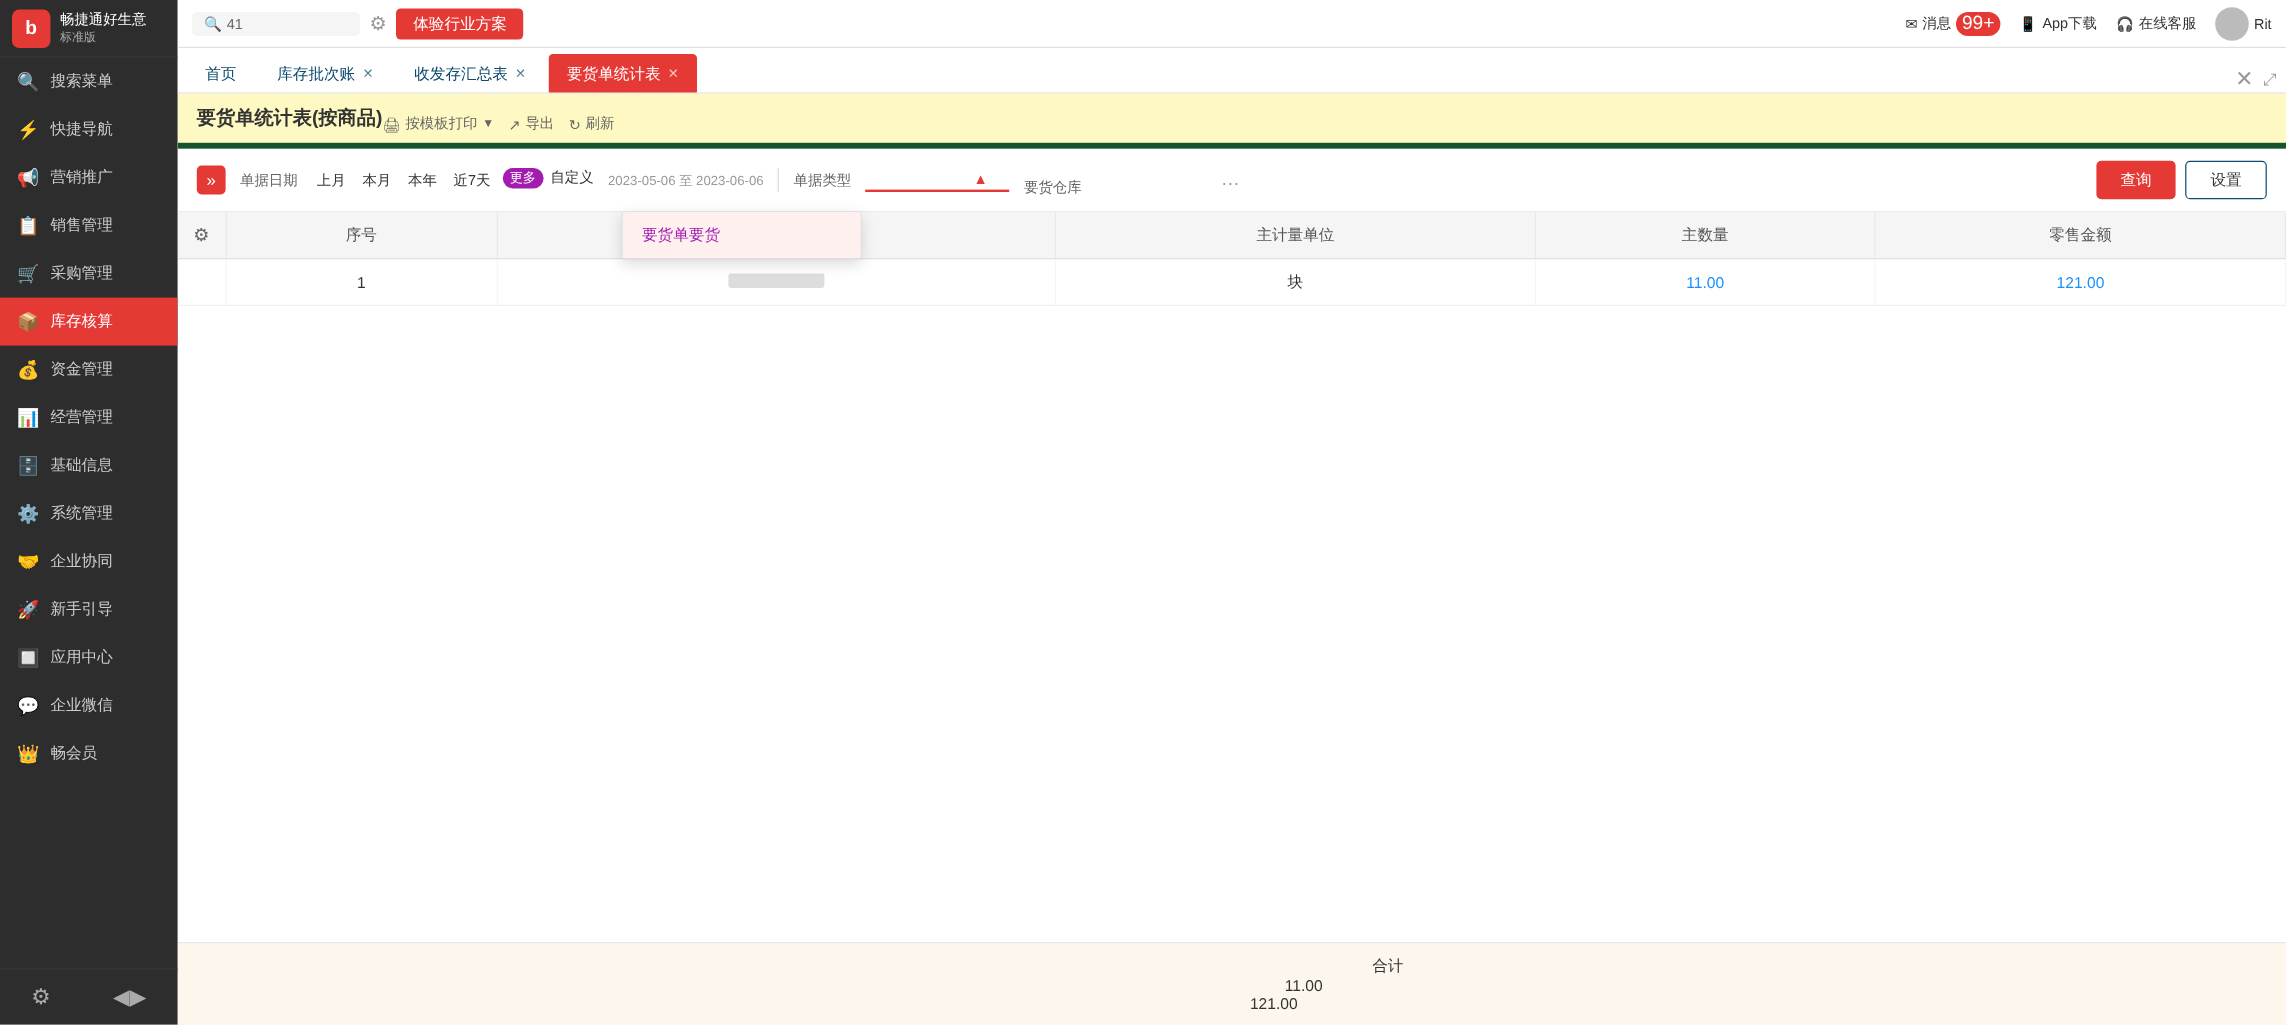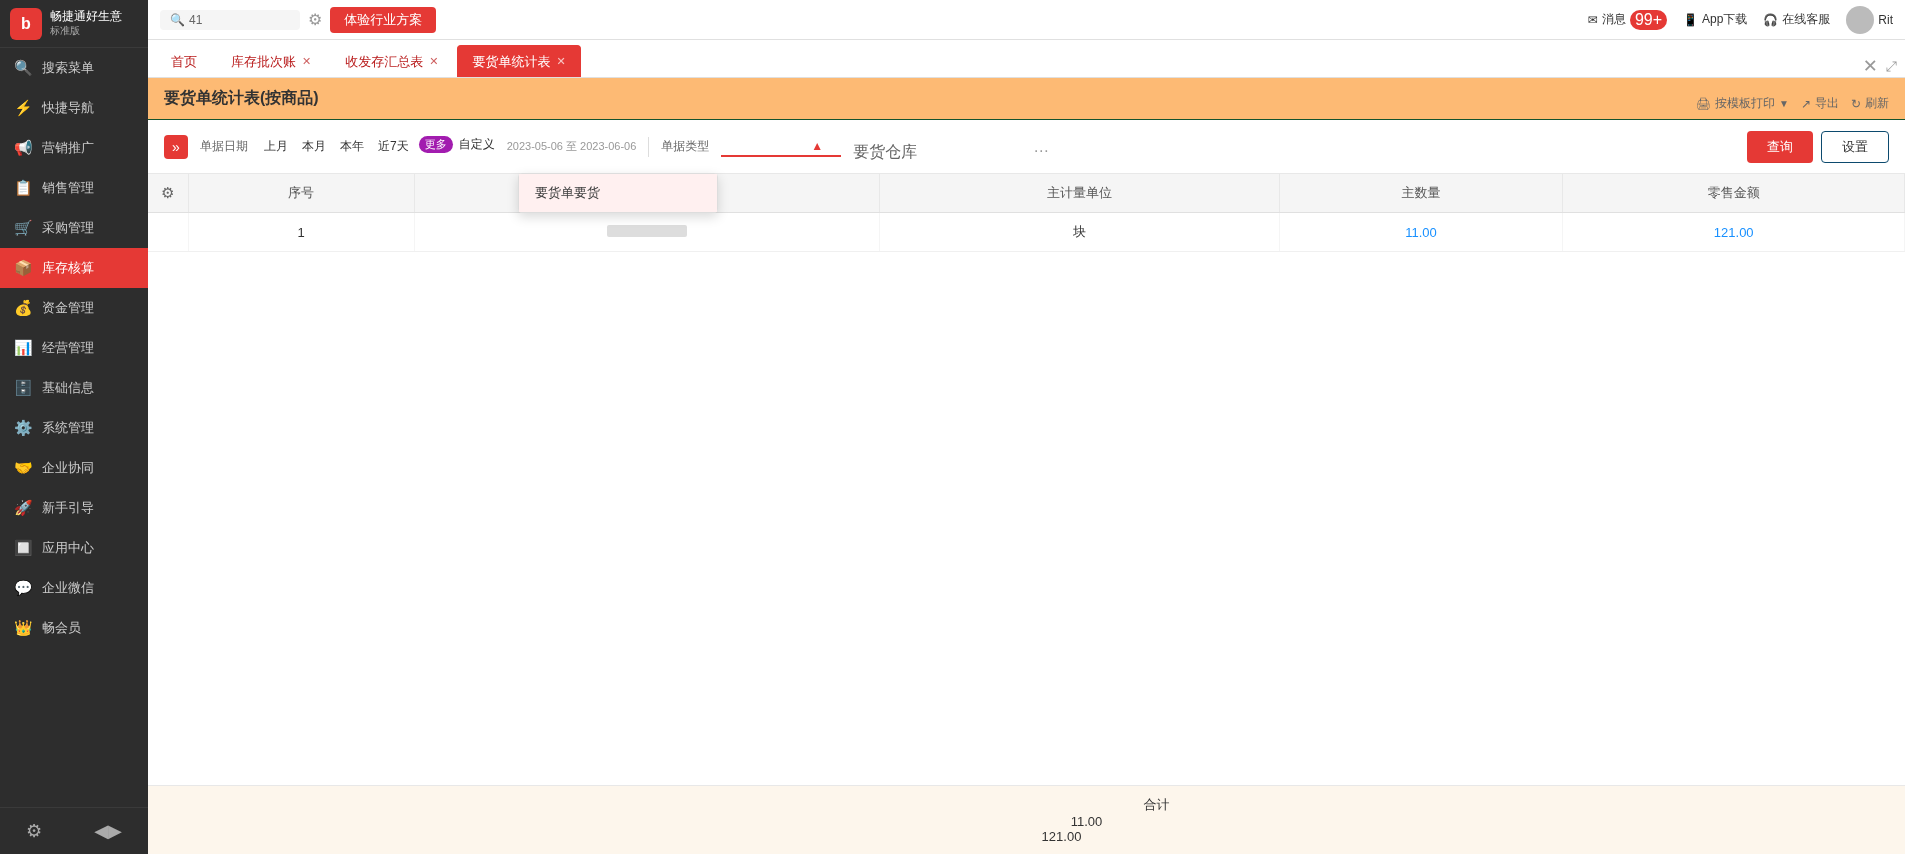--- a/index.html
+++ b/index.html
@@ -107,37 +107,36 @@
       padding: 0 8px;
       gap: 4px;
     }
     .tab {
       height: 32px;
       display: flex;
       align-items: center;
       padding: 0 14px;
       font-size: 13px;
       cursor: pointer;
-      color: #b91c1c;
+      color: #0c4a6e;
       border-radius: 4px 4px 0 0;
       border: 1px solid transparent;
       border-bottom: none;
       gap: 6px;
     }
     .tab.active { background: #e53935; color: white; border-color: #e53935; }
     .tab .close-icon { font-size: 11px; opacity: 0.7; }
 
     
     .page-header {
-      background: #fdba74;
+      background: #fef9c3;
       padding: 10px 16px 0 16px;
       display: flex;
       align-items: center;
-      justify-content: space-between;
-      border-bottom: 1px solid #14532d;
+      border-bottom: 5px solid #14532d;
     }
     .page-title { font-size: 16px; font-weight: bold; color: #333; padding-bottom: 10px; }
     .page-actions { display: flex; align-items: center; gap: 12px; font-size: 12px; color: #666; }
     .page-action-btn { display: flex; align-items: center; gap: 4px; cursor: pointer; }
 
     
     .filter-bar {
       background: #fff;
       padding: 10px 16px;
       display: flex;
@@ -160,21 +159,21 @@
     .date-btn.more { background: #a21caf; color: white; padding: 1px 6px; border-radius: 10px; font-size: 11px; }
     .date-custom { font-size: 12px; color: #333; cursor: pointer; }
     .filter-divider { width: 1px; height: 20px; background: #ddd; }
     .filter-select-box {
       display: flex; align-items: center; gap: 4px;
       border-bottom: 2px solid #e53935;
       padding: 2px 6px; min-width: 120px;
     }
     .caret-up { color: #e53935; font-size: 12px; }
     .warehouse-select { display: flex; align-items: center; gap: 4px; min-width: 180px; }
-    .warehouse-label { font-size: 16px; color: #666; margin-top: 12px; }
+    .warehouse-label { font-size: 12px; color: #666; margin-top: 12px; }
     .warehouse-more { color: #999; font-size: 16px; cursor: pointer; }
     .filter-right-btns { margin-left: auto; display: flex; gap: 8px; }
     .query-btn {
       background: #e53935; color: white; border: none;
       padding: 6px 20px; border-radius: 4px; cursor: pointer;
       font-size: 13px;
     }
     .settings-btn {
       background: white; color: #333; border: 1px solid #0c4a6e;
       padding: 6px 20px; border-radius: 4px; cursor: pointer;
@@ -192,21 +191,21 @@
       box-shadow: 0 4px 12px rgba(0,0,0,0.15);
       z-index: 100;
       min-width: 200px;
     }
     .dropdown-item {
       padding: 10px 16px;
       font-size: 13px;
       color: #333;
       cursor: pointer;
     }
-    .dropdown-item.selected { background: #fff0f0; color: #404040; }
+    .dropdown-item.selected { background: #fff0f0; color: #a21caf; }
 
     
     .table-container {
       flex: 1;
       overflow: auto;
       background: #fff;
     }
     table { width: 100%; border-collapse: collapse; font-size: 13px; }
     thead tr { background: #f5f5f5; }
     th {

